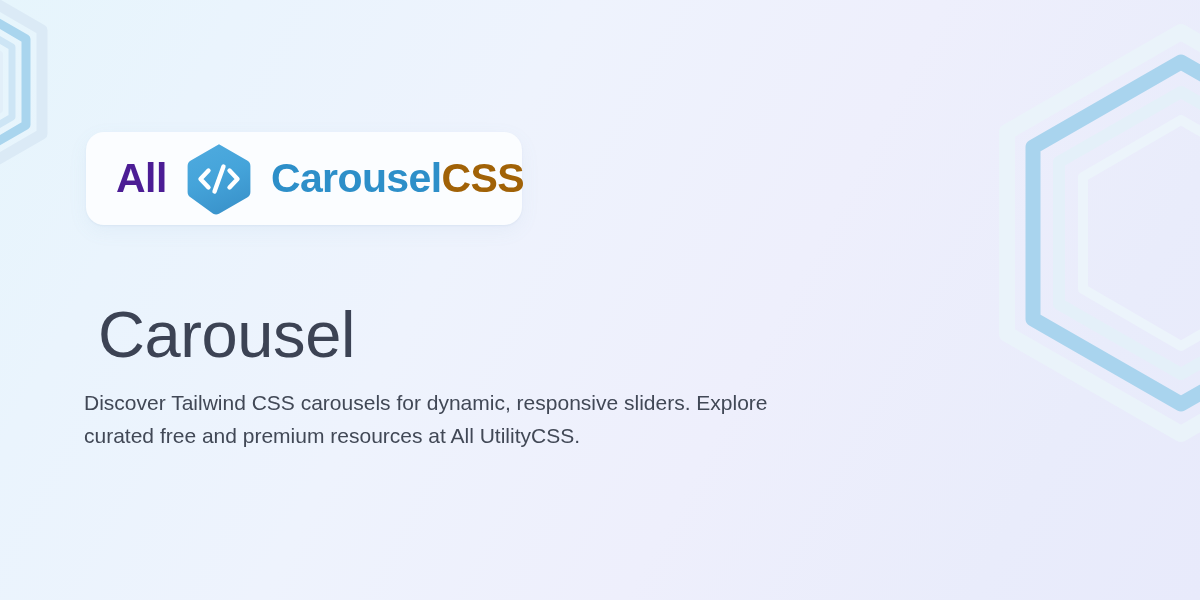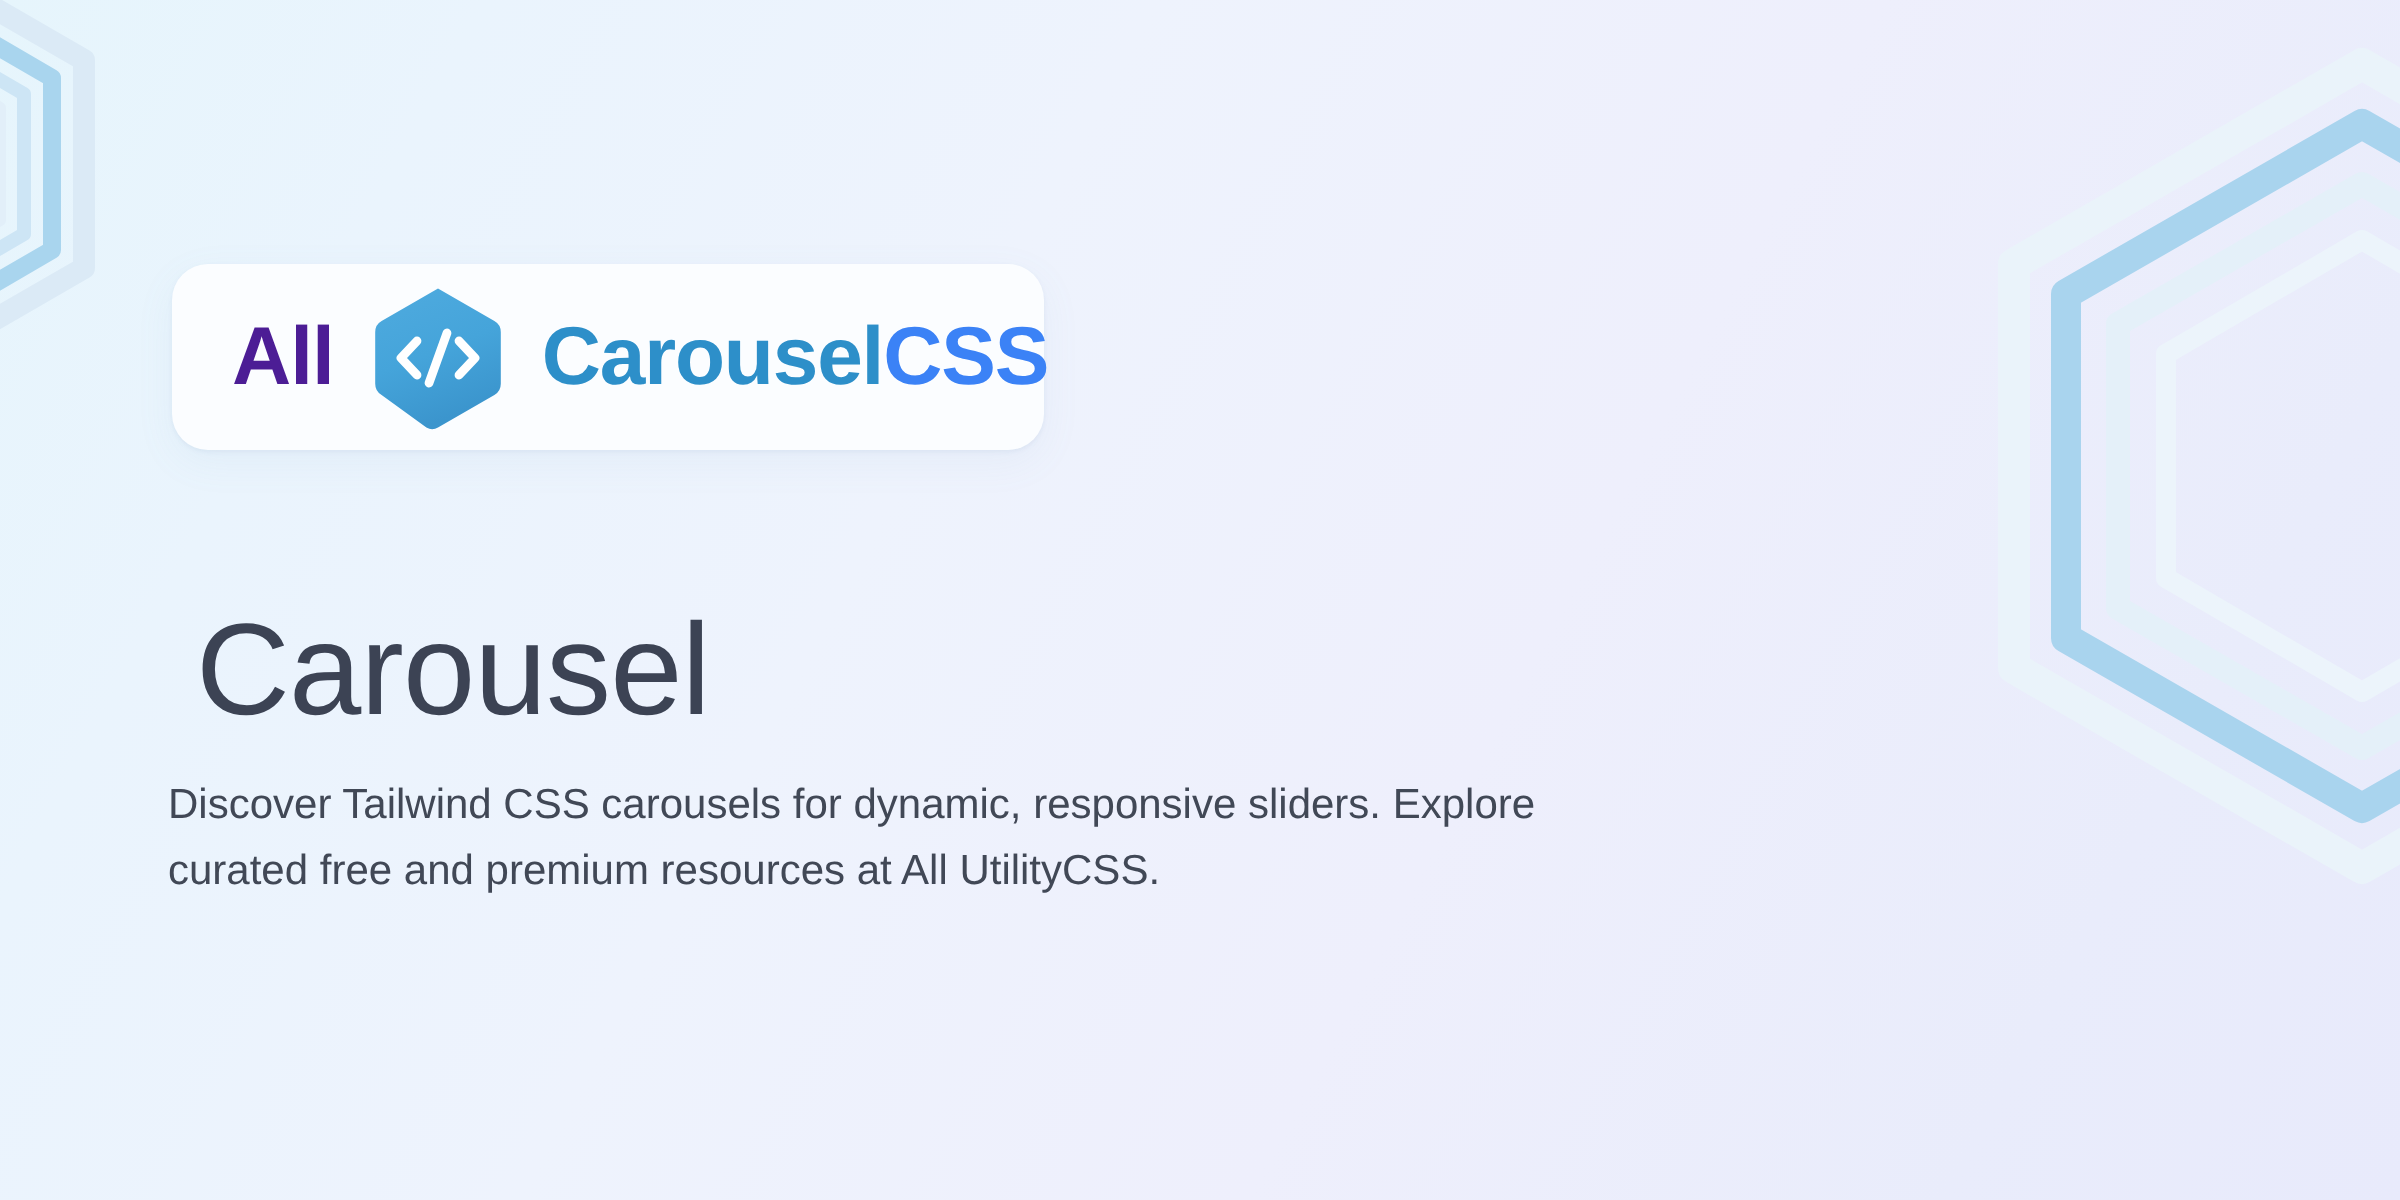--- a/index.html
+++ b/index.html
@@ -93,21 +93,21 @@
   }
 
   .logo-word-utility {
     font-size: 41px;
     font-weight: 700;
     letter-spacing: -0.6px;
     line-height: 1;
     white-space: nowrap;
   }
   .logo-word-utility .seg-utility { color: #2d8fc9; }
-  .logo-word-utility .seg-css { color: #3b82f6; }
+  .logo-word-utility .seg-css { color: #a16207; }
 
   
   .page-title {
     position: absolute;
     left: 98px;
     top: 298px;
     margin: 0;
     font-size: 65px;
     font-weight: 400;
     letter-spacing: -0.4px;

